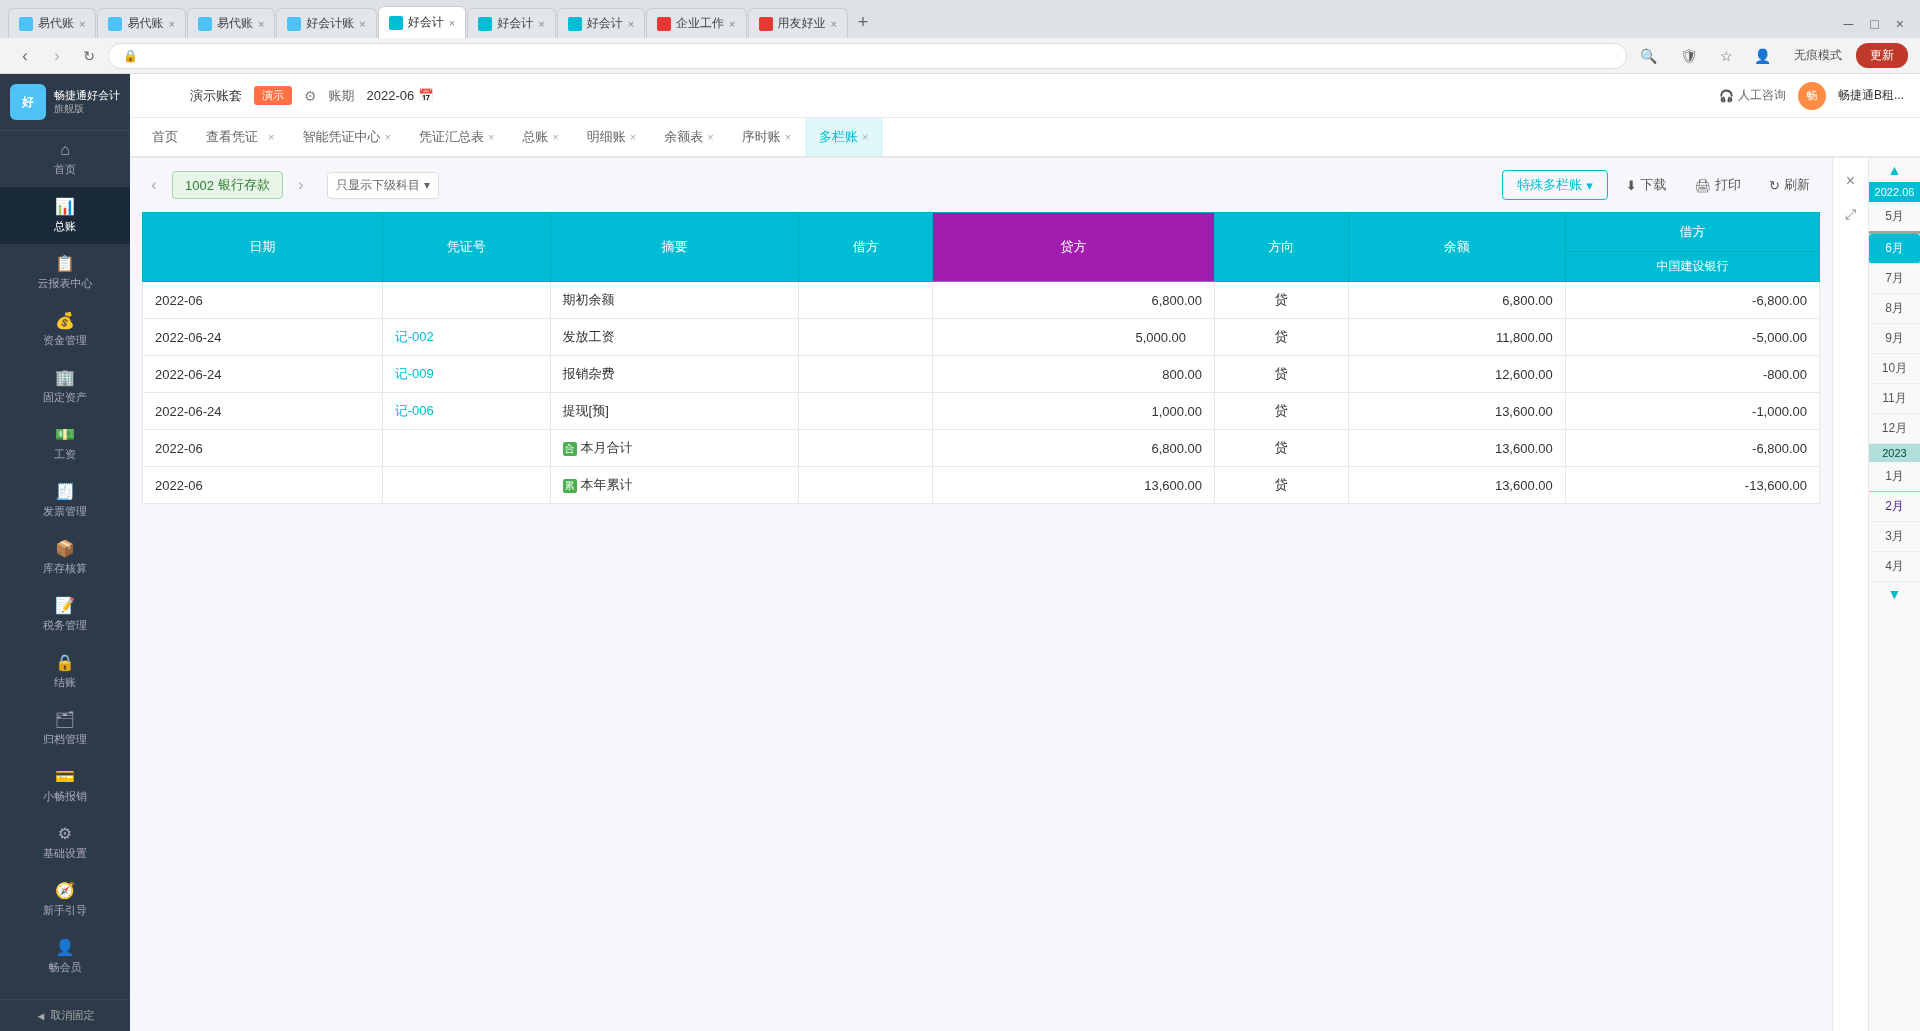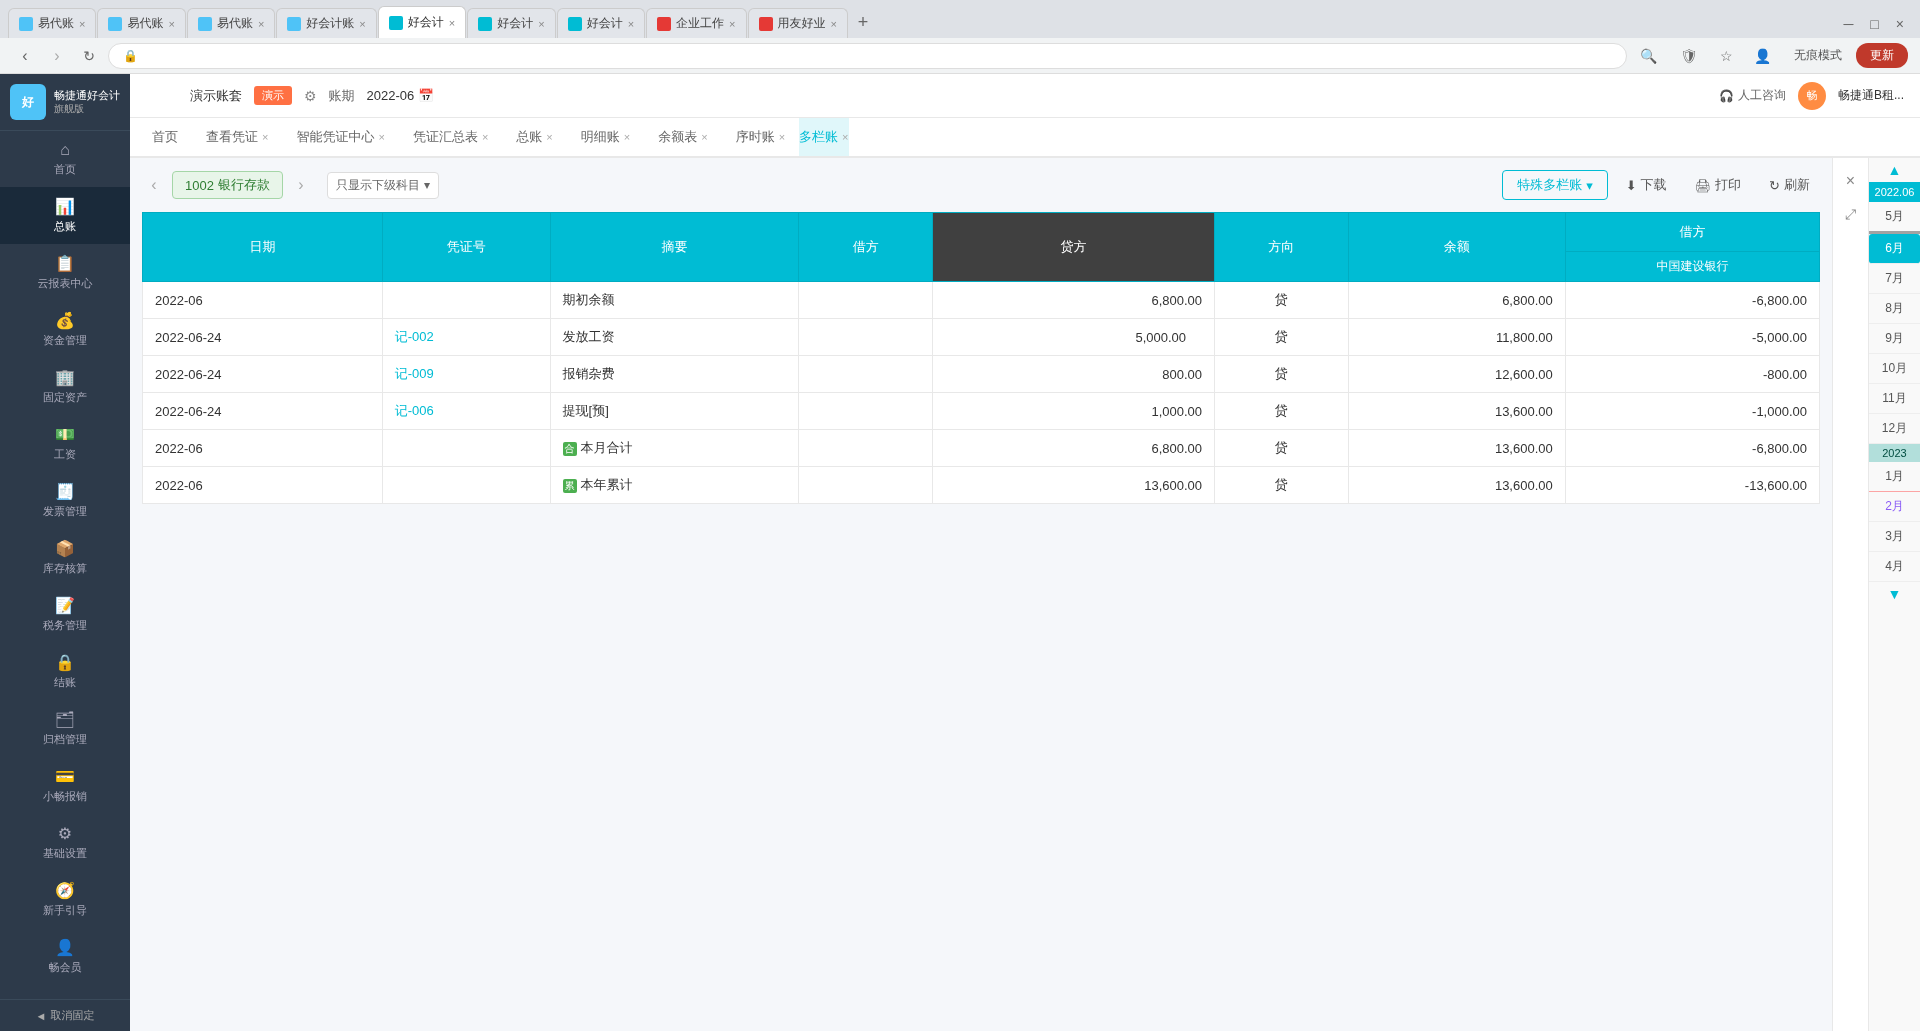--- a/index.html
+++ b/index.html
@@ -175,21 +175,21 @@
       <div style="display:flex;align-items:center;gap:4px;color:#666;font-size:12px;cursor:pointer;">
         <span>🎧</span>
         <span>人工咨询</span>
       </div>
       <div style="width:28px;height:28px;background:#ff8c42;border-radius:50%;display:flex;align-items:center;justify-content:center;color:white;font-size:11px;cursor:pointer;">畅</div>
       <span style="font-size:12px;color:#333;">畅捷通B租...</span>
     </div>
 
     <div style="background:white;display:flex;align-items:center;border-bottom:2px solid #e8e8e8;flex-shrink:0;padding:0 8px;overflow-x:auto;">
       <div style="padding:10px 14px;font-size:13px;color:#666;cursor:pointer;border-bottom:2px solid transparent;margin-bottom:-2px;white-space:nowrap;">首页</div>
-      <div style="padding:10px 14px;font-size:13px;color:#666;cursor:pointer;border-bottom:2px solid transparent;margin-bottom:-2px;white-space:nowrap;display:flex;align-items:center;gap:4px;">
+      <div style="padding:10px 14px;font-size:13px;color:#666;cursor:pointer;border-bottom:2px solid transparent;margin-bottom:-2px;white-space:nowrap;display:flex;align-items:center;gap:10px;">
         <span>查看凭证</span>
         <span style="font-size:11px;color:#aaa;">×</span>
       </div>
       <div style="padding:10px 14px;font-size:13px;color:#666;cursor:pointer;border-bottom:2px solid transparent;margin-bottom:-2px;white-space:nowrap;display:flex;align-items:center;gap:4px;">
         <span>智能凭证中心</span>
         <span style="font-size:11px;color:#aaa;">×</span>
       </div>
       <div style="padding:10px 14px;font-size:13px;color:#666;cursor:pointer;border-bottom:2px solid transparent;margin-bottom:-2px;white-space:nowrap;display:flex;align-items:center;gap:4px;">
         <span>凭证汇总表</span>
         <span style="font-size:11px;color:#aaa;">×</span>
@@ -203,21 +203,21 @@
         <span style="font-size:11px;color:#aaa;">×</span>
       </div>
       <div style="padding:10px 14px;font-size:13px;color:#666;cursor:pointer;border-bottom:2px solid transparent;margin-bottom:-2px;white-space:nowrap;display:flex;align-items:center;gap:4px;">
         <span>余额表</span>
         <span style="font-size:11px;color:#aaa;">×</span>
       </div>
       <div style="padding:10px 14px;font-size:13px;color:#666;cursor:pointer;border-bottom:2px solid transparent;margin-bottom:-2px;white-space:nowrap;display:flex;align-items:center;gap:4px;">
         <span>序时账</span>
         <span style="font-size:11px;color:#aaa;">×</span>
       </div>
-      <div style="padding:10px 0;font-size:13px;color:#00bcd4;cursor:pointer;border-bottom:2px solid #00bcd4;margin-bottom:-2px;white-space:nowrap;background:#e0f7fa;display:flex;align-items:center;gap:4px;">
+      <div style="padding:10px 14px;font-size:13px;color:#00bcd4;cursor:pointer;border-bottom:2px solid #00bcd4;margin-bottom:-2px;white-space:nowrap;background:#e0f7fa;display:flex;align-items:center;gap:4px;">
         <span>多栏账</span>
         <span style="font-size:11px;color:#aaa;">×</span>
       </div>
     </div>
 
     <div style="flex:1;display:flex;overflow:hidden;">
 
       <div style="flex:1;overflow:auto;padding:12px 12px 12px 12px;">
 
         <div style="display:flex;align-items:center;justify-content:space-between;margin-bottom:12px;">
@@ -253,21 +253,21 @@
           </div>
         </div>
 
         <table style="width:100%;border-collapse:collapse;background:white;">
           <thead>
             <tr>
               <th style="background:#00bcd4;color:white;padding:10px 12px;text-align:center;font-size:13px;font-weight:normal;border:1px solid #00acc1;" rowspan="2">日期</th>
               <th style="background:#00bcd4;color:white;padding:10px 12px;text-align:center;font-size:13px;font-weight:normal;border:1px solid #00acc1;" rowspan="2">凭证号</th>
               <th style="background:#00bcd4;color:white;padding:10px 12px;text-align:center;font-size:13px;font-weight:normal;border:1px solid #00acc1;" rowspan="2">摘要</th>
               <th style="background:#00bcd4;color:white;padding:10px 12px;text-align:center;font-size:13px;font-weight:normal;border:1px solid #00acc1;" rowspan="2">借方</th>
-              <th style="background:#404040;color:white;padding:10px 12px;text-align:center;font-size:13px;font-weight:normal;border:1px solid #00acc1;" rowspan="2">贷方</th>
+              <th style="background:#a21caf;color:white;padding:10px 12px;text-align:center;font-size:13px;font-weight:normal;border:1px solid #00acc1;" rowspan="2">贷方</th>
               <th style="background:#00bcd4;color:white;padding:10px 12px;text-align:center;font-size:13px;font-weight:normal;border:1px solid #00acc1;" rowspan="2">方向</th>
               <th style="background:#00bcd4;color:white;padding:10px 12px;text-align:center;font-size:13px;font-weight:normal;border:1px solid #00acc1;" rowspan="2">余额</th>
               <th style="background:#00bcd4;color:white;padding:10px 12px;text-align:center;font-size:13px;font-weight:normal;border:1px solid #00acc1;">借方</th>
             </tr>
             <tr>
               <th style="background:#00bcd4;color:white;padding:6px 12px;text-align:center;font-size:12px;font-weight:normal;border:1px solid #00acc1;">中国建设银行</th>
             </tr>
           </thead>
           <tbody>
 
@@ -355,20 +355,20 @@
         <div style="padding:6px 4px;text-align:center;font-size:12px;color:#555;cursor:pointer;border-bottom:3px solid #a3a3a3;">5月</div>
         <div style="padding:6px 4px;text-align:center;font-size:12px;background:#00bcd4;color:white;border-radius:3px;cursor:pointer;border-bottom:1px solid #eee;">6月</div>
         <div style="padding:6px 4px;text-align:center;font-size:12px;color:#555;cursor:pointer;border-bottom:1px solid #eee;">7月</div>
         <div style="padding:6px 4px;text-align:center;font-size:12px;color:#555;cursor:pointer;border-bottom:1px solid #eee;">8月</div>
         <div style="padding:6px 4px;text-align:center;font-size:12px;color:#555;cursor:pointer;border-bottom:1px solid #eee;">9月</div>
         <div style="padding:6px 4px;text-align:center;font-size:12px;color:#555;cursor:pointer;border-bottom:1px solid #eee;">10月</div>
         <div style="padding:6px 4px;text-align:center;font-size:12px;color:#555;cursor:pointer;border-bottom:1px solid #eee;">11月</div>
         <div style="padding:6px 4px;text-align:center;font-size:12px;color:#555;cursor:pointer;border-bottom:1px solid #eee;">12月</div>
         <div style="background:#b2dfdb;color:#004d40;text-align:center;font-size:11px;padding:3px 2px;">2023</div>
         <div style="padding:6px 4px;text-align:center;font-size:12px;color:#555;cursor:pointer;border-bottom:1px solid #fca5a5;">1月</div>
-        <div style="padding:6px 4px;text-align:center;font-size:12px;color:#8b5cf6;cursor:pointer;border-bottom:1px solid #eee;">2月</div>
+        <div style="padding:6px 4px;text-align:center;font-size:12px;color:#4c1d95;cursor:pointer;border-bottom:1px solid #eee;">2月</div>
         <div style="padding:6px 4px;text-align:center;font-size:12px;color:#555;cursor:pointer;border-bottom:1px solid #eee;">3月</div>
         <div style="padding:6px 4px;text-align:center;font-size:12px;color:#555;cursor:pointer;border-bottom:1px solid #eee;">4月</div>
         <div style="text-align:center;padding:4px;font-size:14px;color:#00bcd4;cursor:pointer;">▼</div>
       </div>
     </div>
   </div>
 </div>
 
 </body></html>

